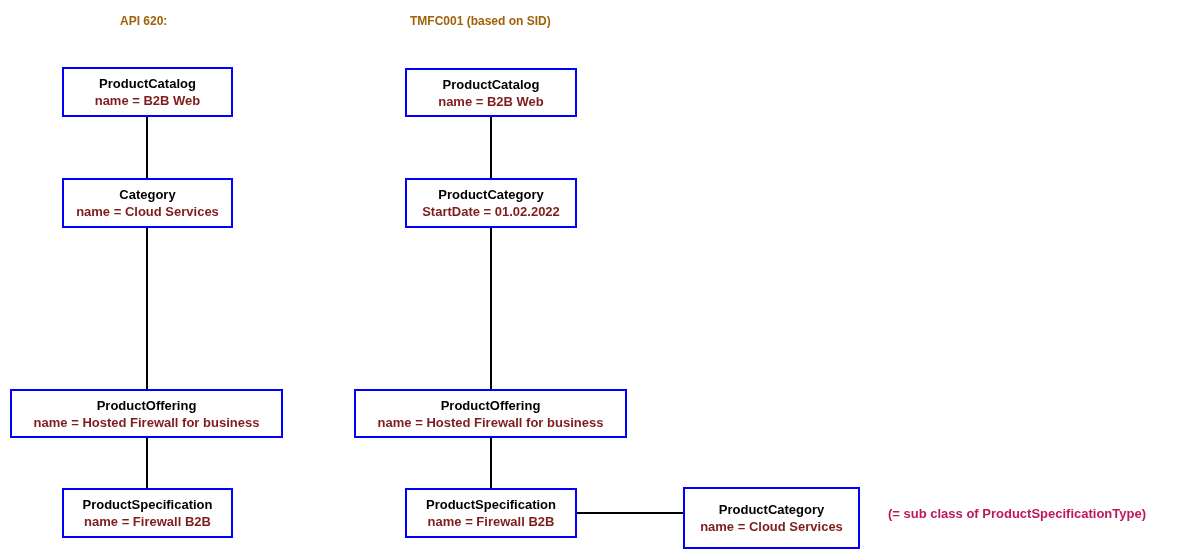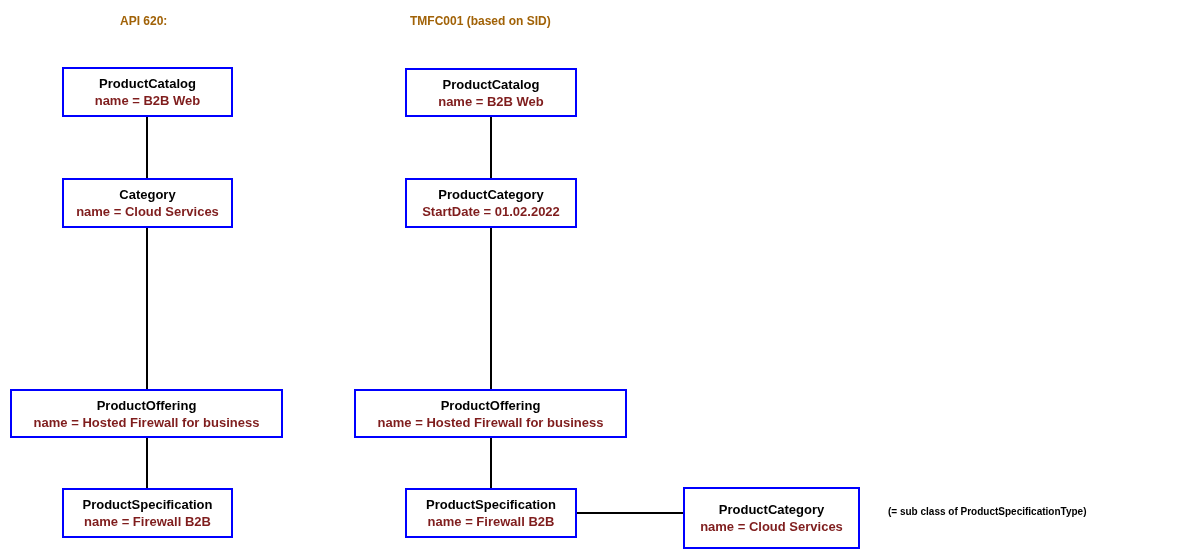--- a/index.html
+++ b/index.html
@@ -47,23 +47,23 @@
     z-index: 1;
   }
   .hline {
     position: absolute;
     height: 2px;
     background: #000000;
     z-index: 1;
   }
   .annotation {
     position: absolute;
-    font-size: 10px;
+    font-size: 13px;
     font-weight: bold;
-    color: #000000;
+    color: #be185d;
     white-space: nowrap;
   }
 </style>
 </head>
 <body>
 
 <div class="canvas">
 
   <div class="col-header" style="left:120px; top:14px;">API 620:</div>
   <div class="col-header" style="left:410px; top:14px;">TMFC001 (based on SID)</div>

